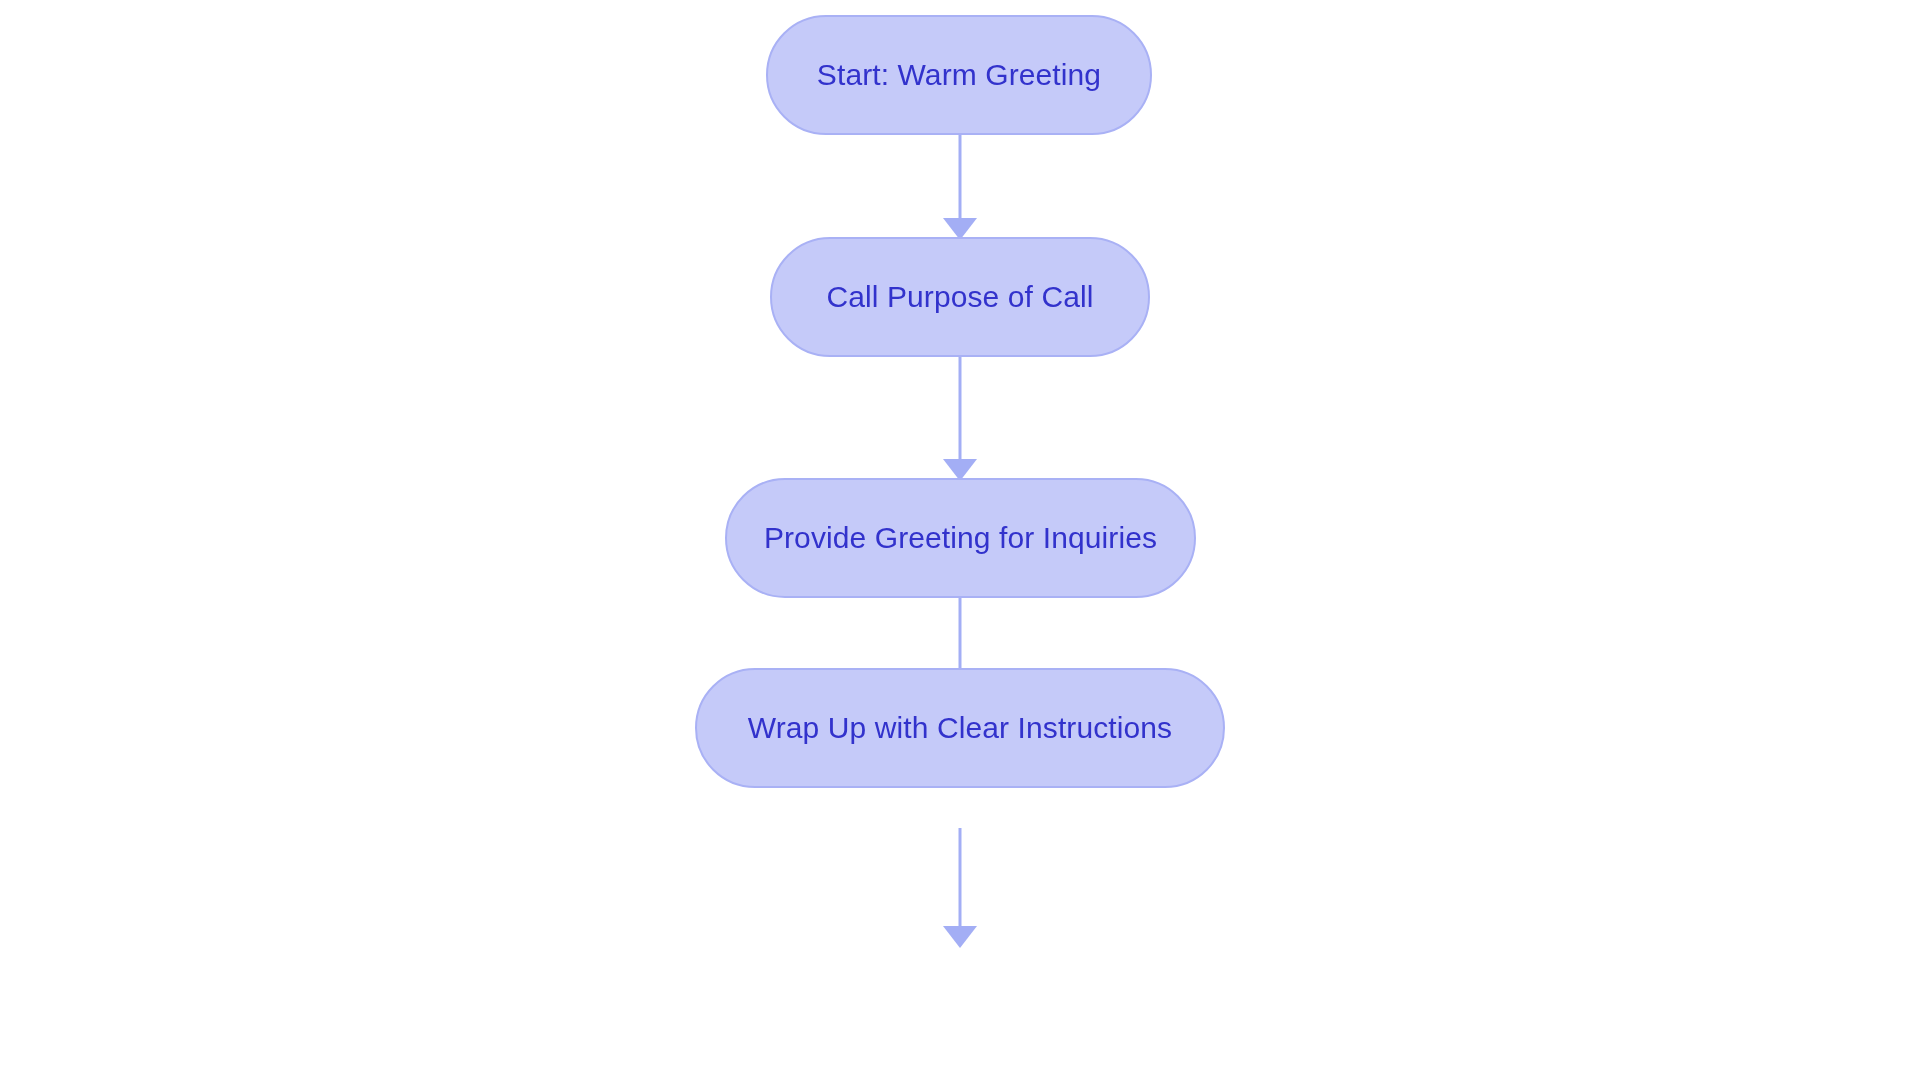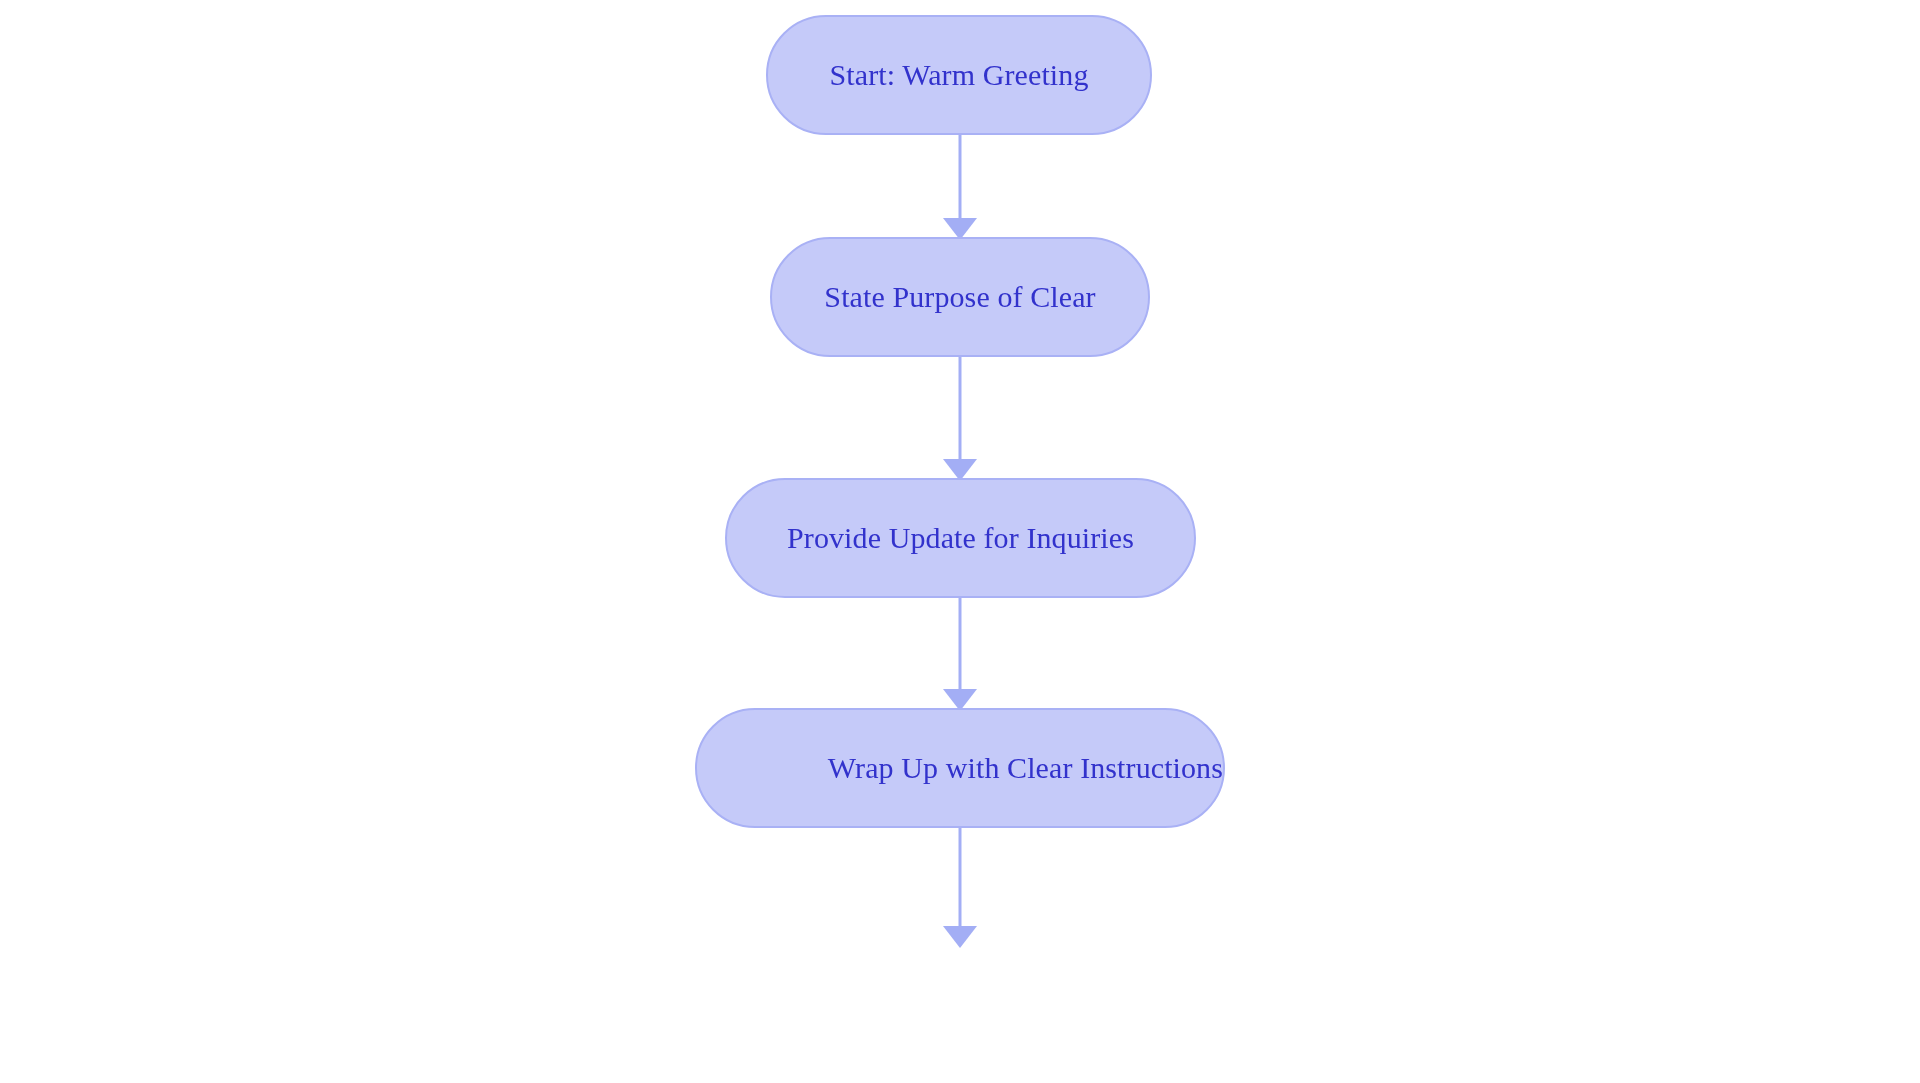--- a/index.html
+++ b/index.html
@@ -54,28 +54,28 @@
     height: 120px;
   }
 
   .flow-node-label {
     color: #3232cc;
     font-size: 30px;
     font-weight: 400;
     letter-spacing: 0.1px;
     line-height: 1;
     white-space: nowrap;
-    font-family: Liberation Serif, serif;
+    font-family: Liberation Sans, sans-serif;
   }
 
   
   #node-0 { left: 766px; top: 15px;   width: 386px; }
   #node-1 { left: 770px; top: 237px;  width: 380px; }
   #node-2 { left: 725px; top: 478px;  width: 471px; }
-  #node-3 { left: 695px; top: 708px;  width: 530px; justify-content: flex-end; }
+  #node-3 { left: 695px; top: 668px;  width: 530px; }
   #node-4 { left: 738px; top: 945px;  width: 446px; }
 </style>
 </head>
 <body>
 
 <div id="flowchart-canvas">
 
   <svg id="connector-layer" viewBox="0 0 1920 1083" width="1920" height="1083" xmlns="http://www.w3.org/2000/svg">
 
     <g>
@@ -99,25 +99,25 @@
     </g>
   </svg>
 
   <div id="node-layer">
 
     <div class="flow-node" id="node-0">
       <span class="flow-node-label">Start: Warm Greeting</span>
     </div>
 
     <div class="flow-node" id="node-1">
-      <span class="flow-node-label">State Purpose of Clear</span>
+      <span class="flow-node-label">Call Purpose of Call</span>
     </div>
 
     <div class="flow-node" id="node-2">
-      <span class="flow-node-label">Provide Update for Inquiries</span>
+      <span class="flow-node-label">Provide Greeting for Inquiries</span>
     </div>
 
     <div class="flow-node" id="node-3">
       <span class="flow-node-label">Wrap Up with Clear Instructions</span>
     </div>
 
 
   </div>
 </div>
 

